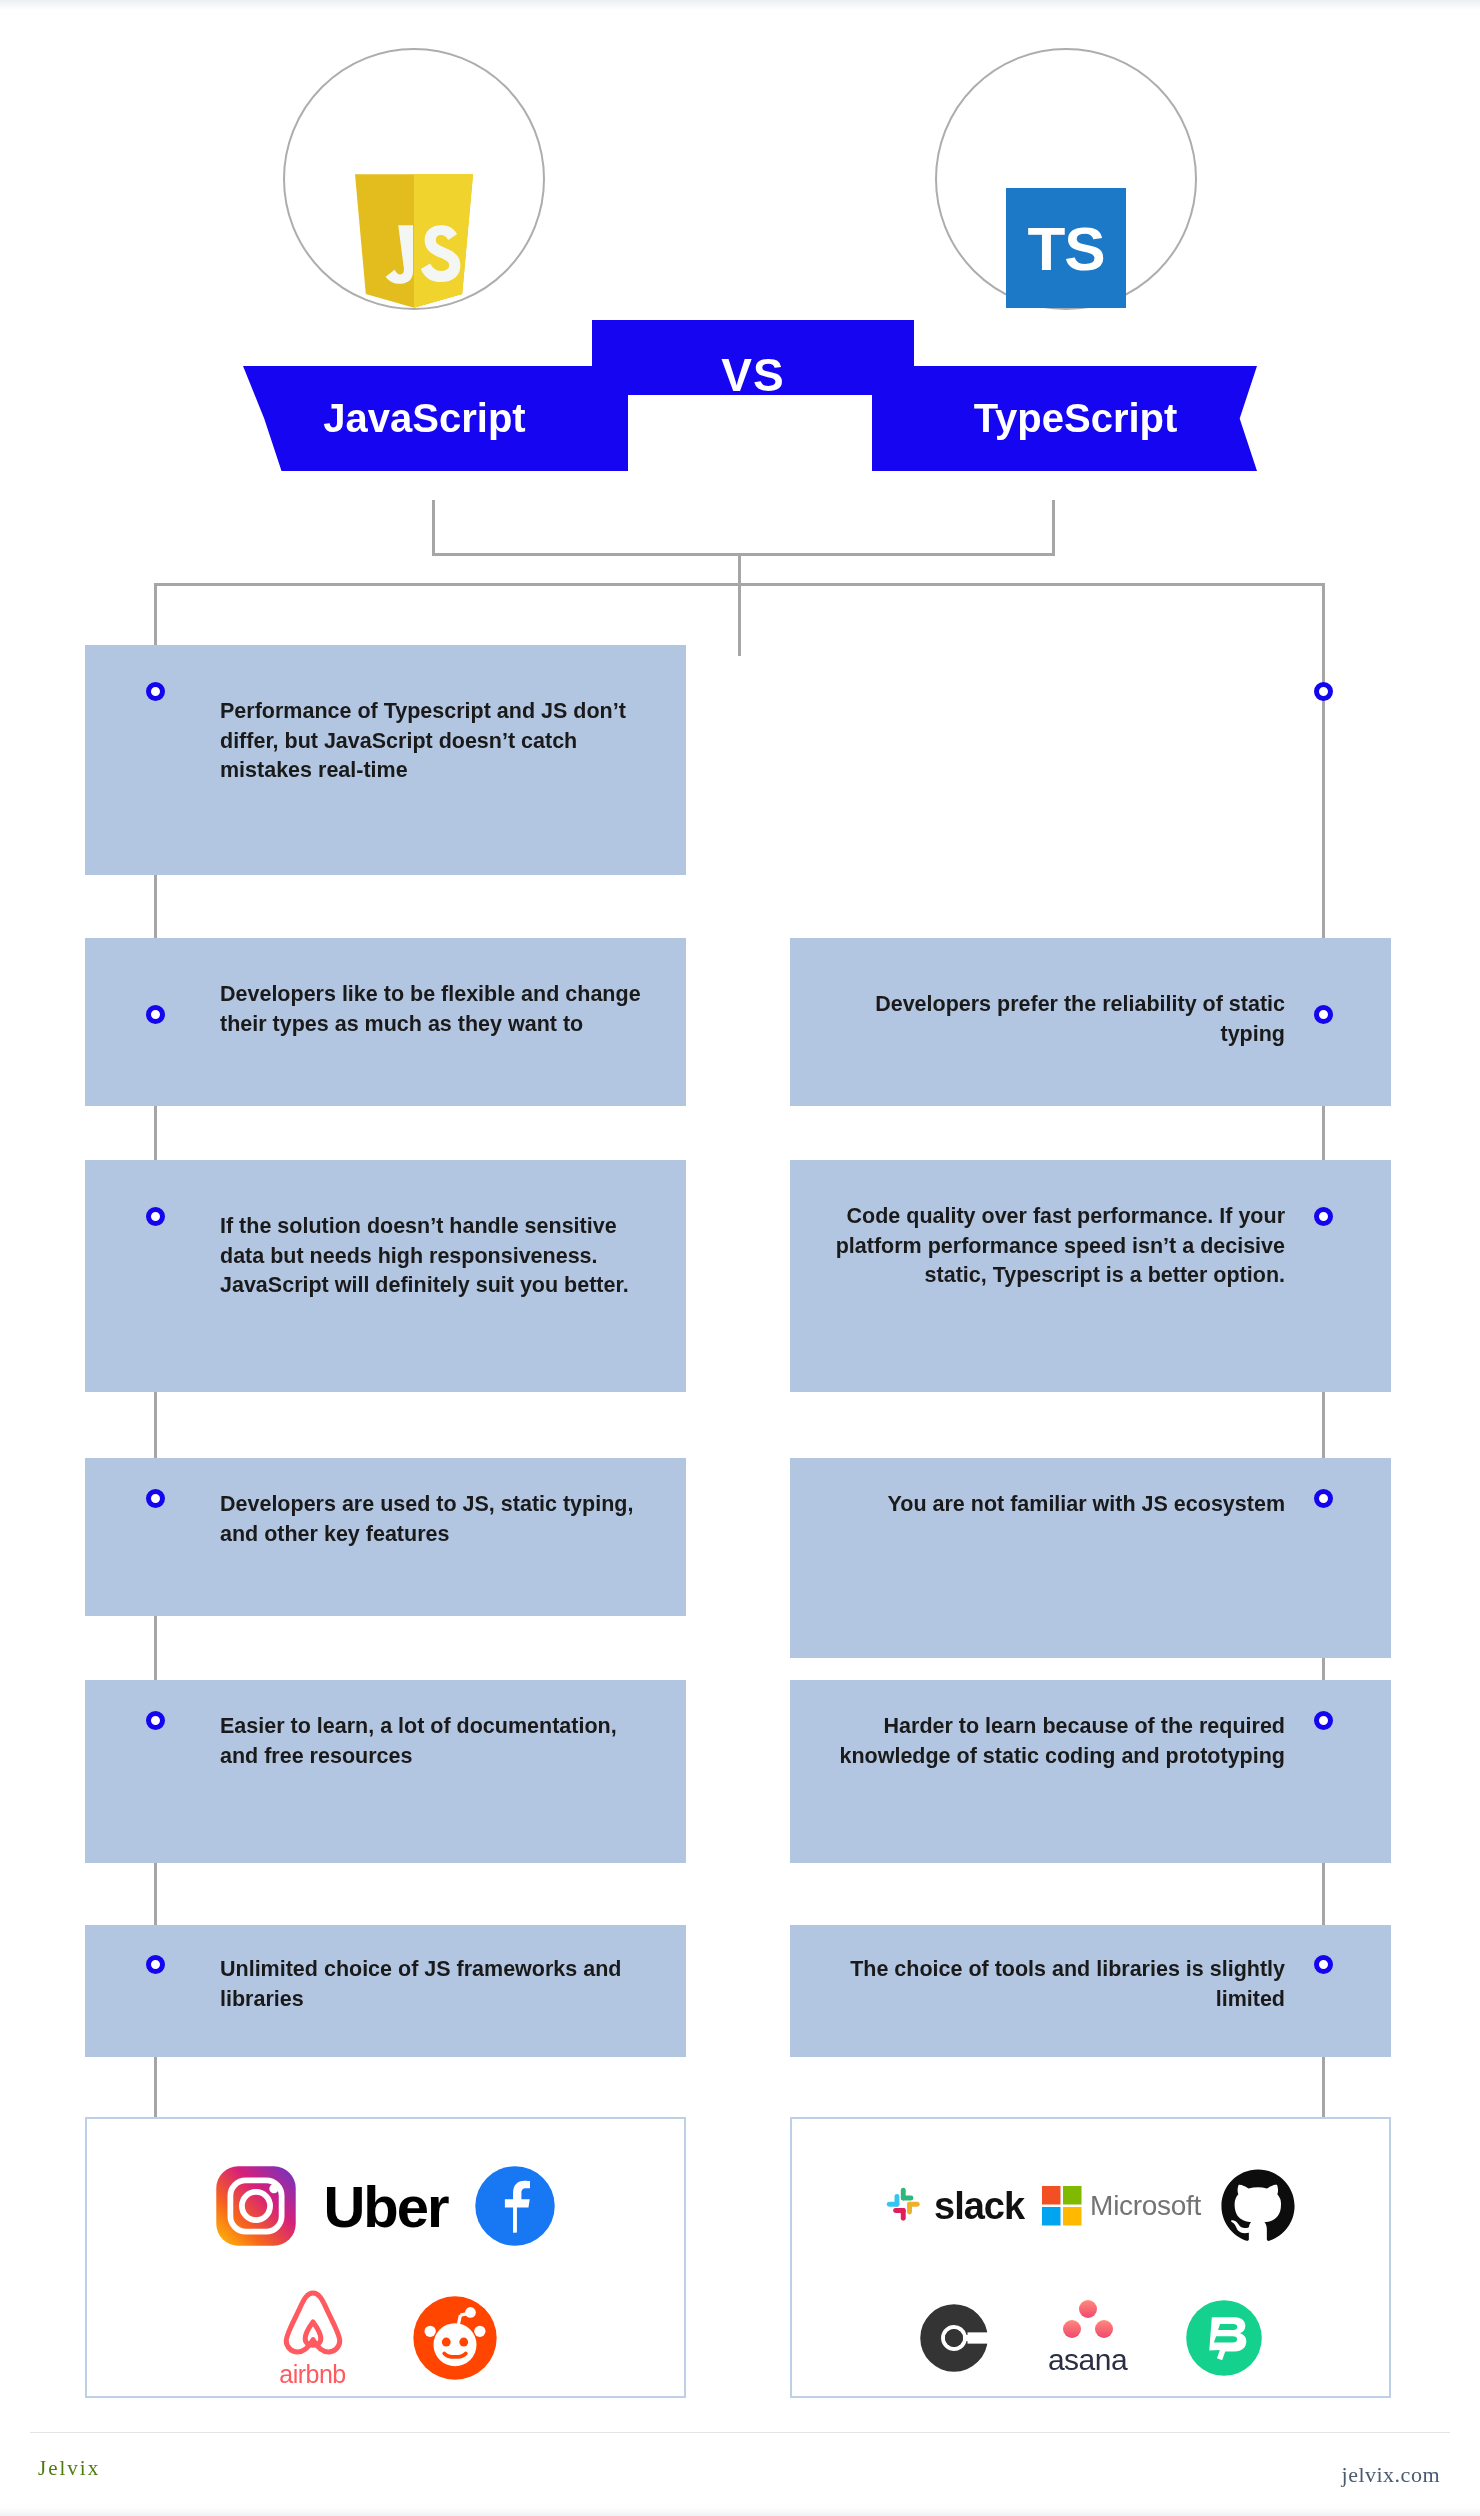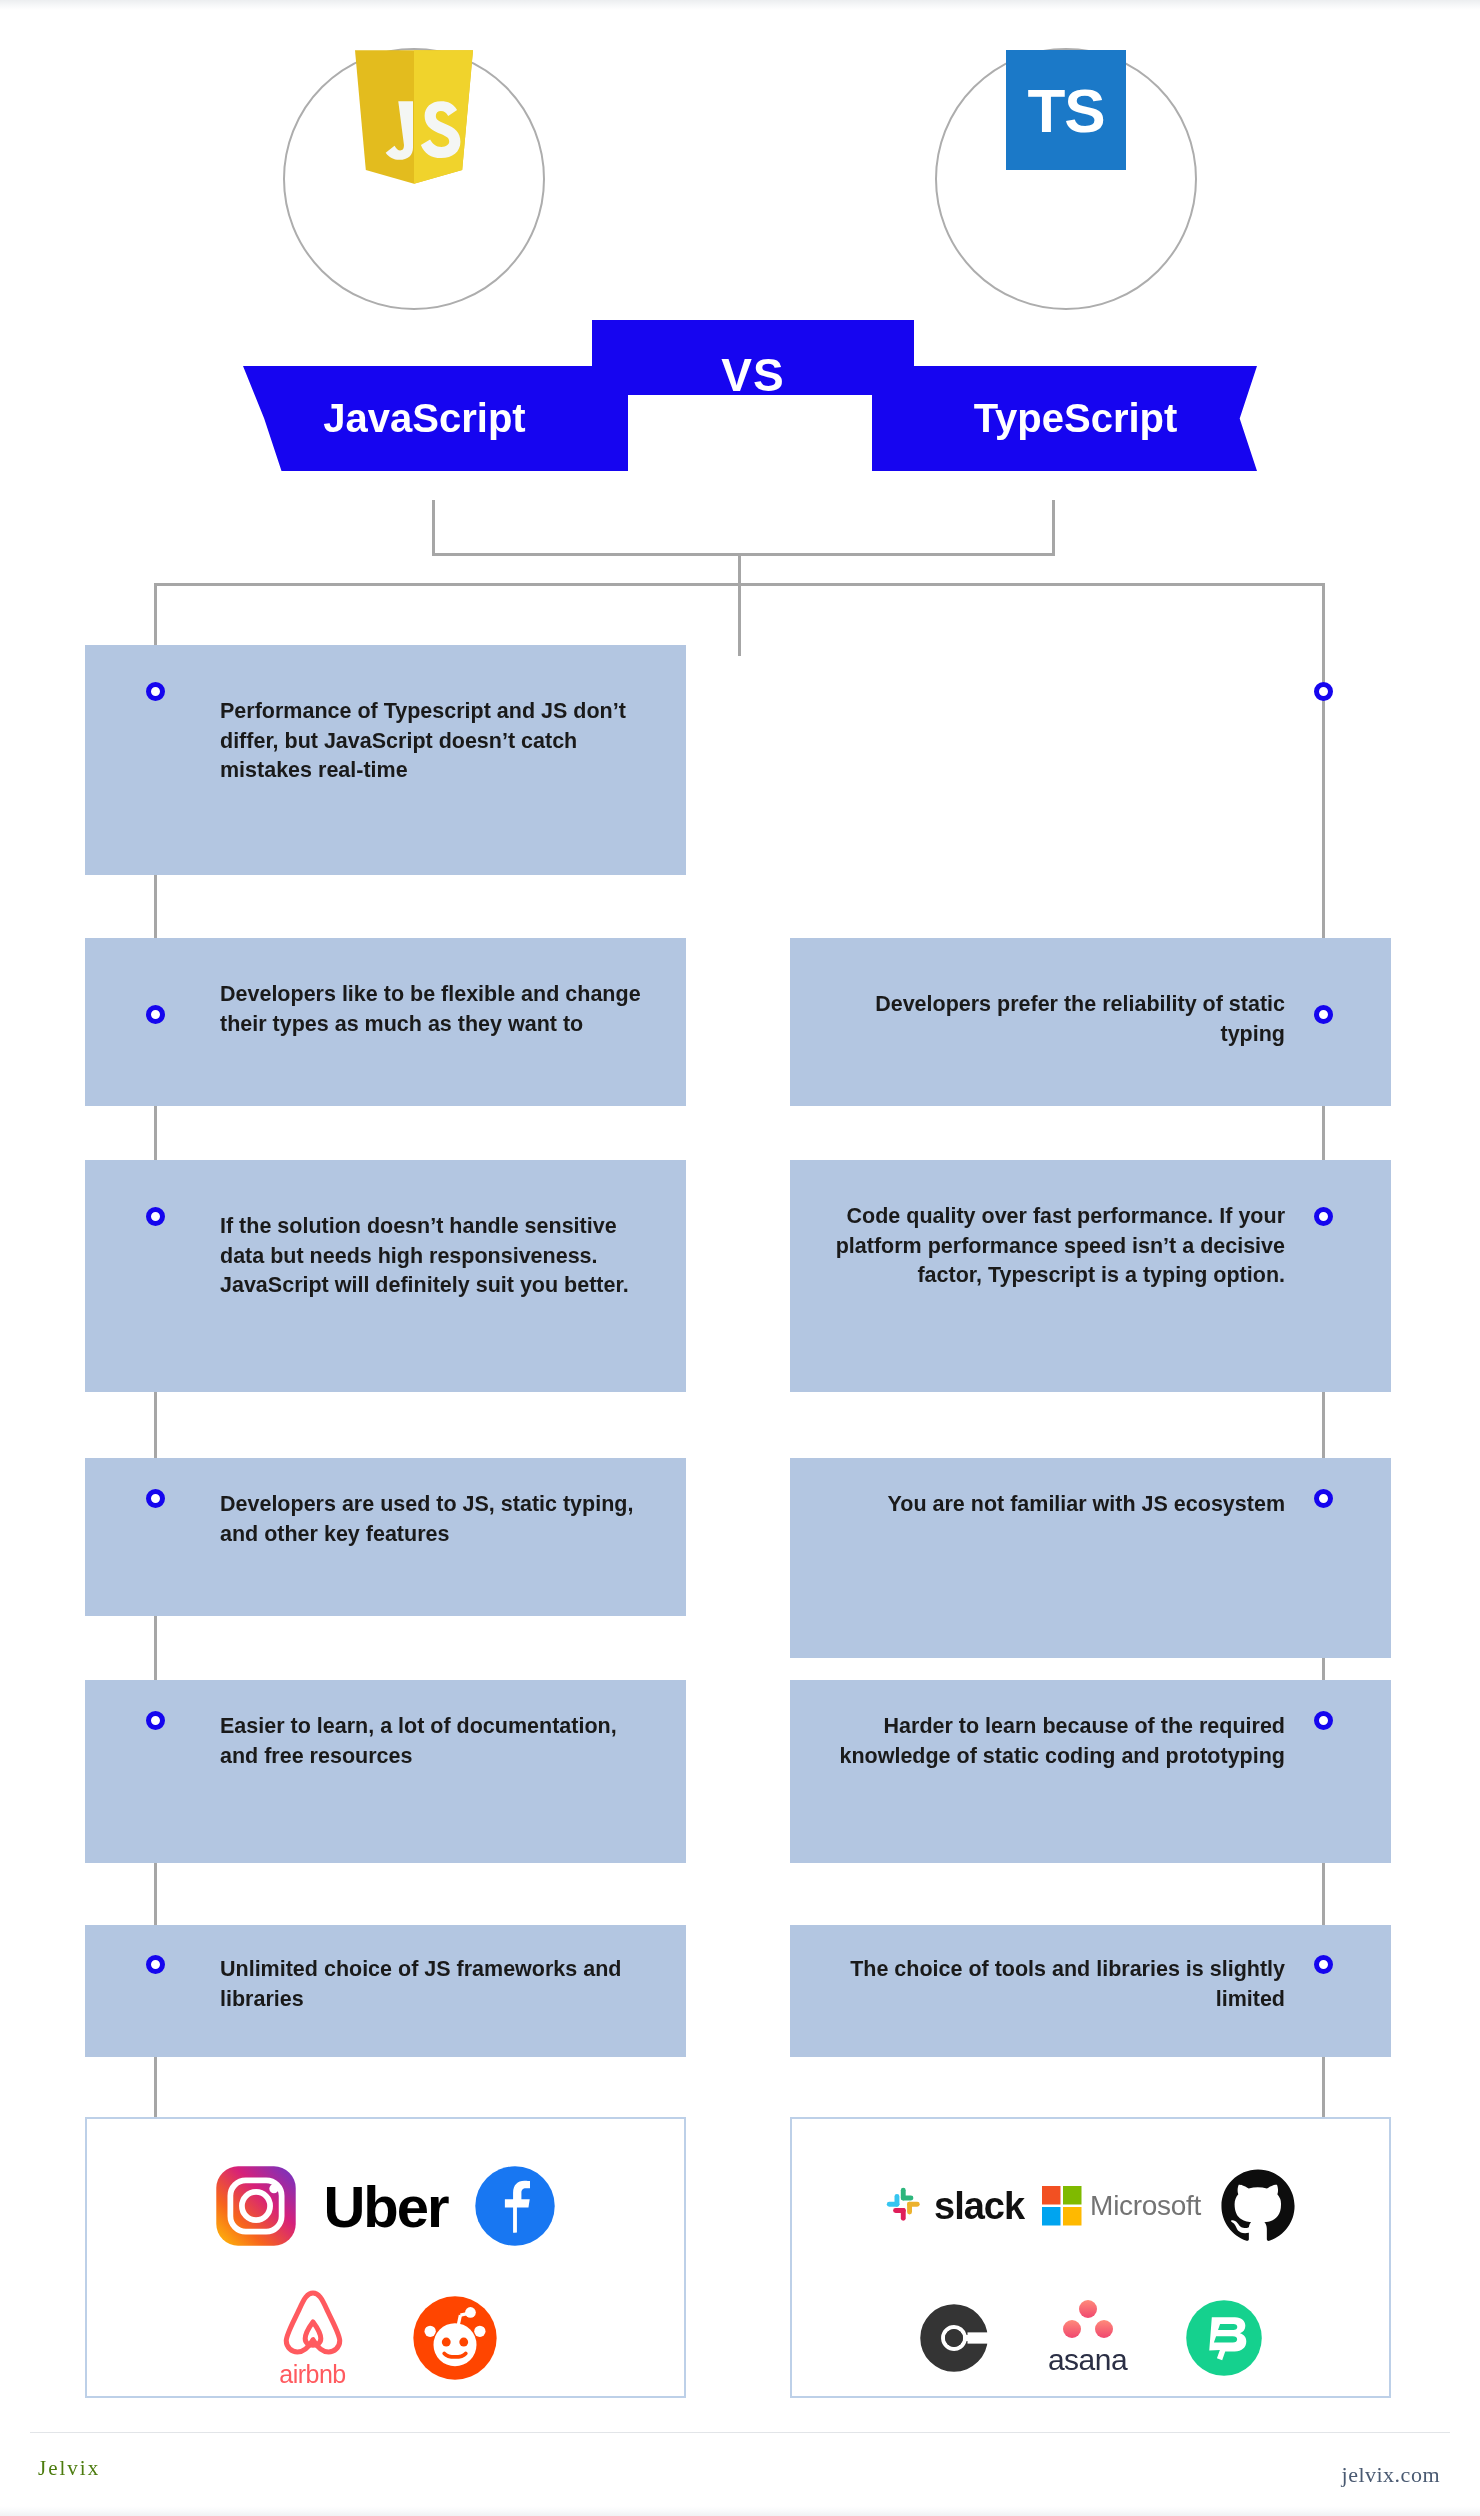--- a/index.html
+++ b/index.html
@@ -28,21 +28,21 @@
   }
 
   
   .logo-circle {
     position: absolute;
     width: 262px; height: 262px;
     border-radius: 50%;
     border: 2px solid #adadad;
     background: #ffffff;
     display: flex;
-    align-items: flex-start;
+    align-items: flex-end;
     justify-content: center;
   }
   .logo-circle.js { left: 283px; top: 48px; }
   .logo-circle.ts { left: 935px; top: 48px; }
 
   .js-shield { width: 118px; height: 134px; display:block; }
   .ts-square {
     width: 120px; height: 120px;
     background: #1B79C8;
     display: flex;
@@ -302,21 +302,21 @@
   <div class="cell right" style="top:938px; height:168px;">
     <div class="cell-text" style="top:52px;">Developers prefer the reliability of static typing</div>
   </div>
   <div class="bullet" style="left:1314px; top:1005px;"></div>
 
   <div class="cell left" style="top:1160px; height:232px;">
     <div class="cell-text" style="top:52px;">If the solution doesn’t handle sensitive data but needs high responsiveness. JavaScript will definitely suit you better.</div>
   </div>
   <div class="bullet" style="left:146px; top:1207px;"></div>
   <div class="cell right" style="top:1160px; height:232px;">
-    <div class="cell-text" style="top:42px;">Code quality over fast performance. If your platform performance speed isn’t a decisive factor, Typescript is a typing option.</div>
+    <div class="cell-text" style="top:42px;">Code quality over fast performance. If your platform performance speed isn’t a decisive static, Typescript is a better option.</div>
   </div>
   <div class="bullet" style="left:1314px; top:1207px;"></div>
 
   <div class="cell left" style="top:1458px; height:158px;">
     <div class="cell-text" style="top:32px;">Developers are used to JS, static typing, and other key features</div>
   </div>
   <div class="bullet" style="left:146px; top:1489px;"></div>
   <div class="cell right" style="top:1458px; height:200px;">
     <div class="cell-text" style="top:32px;">You are not familiar with JS ecosystem</div>
   </div>

